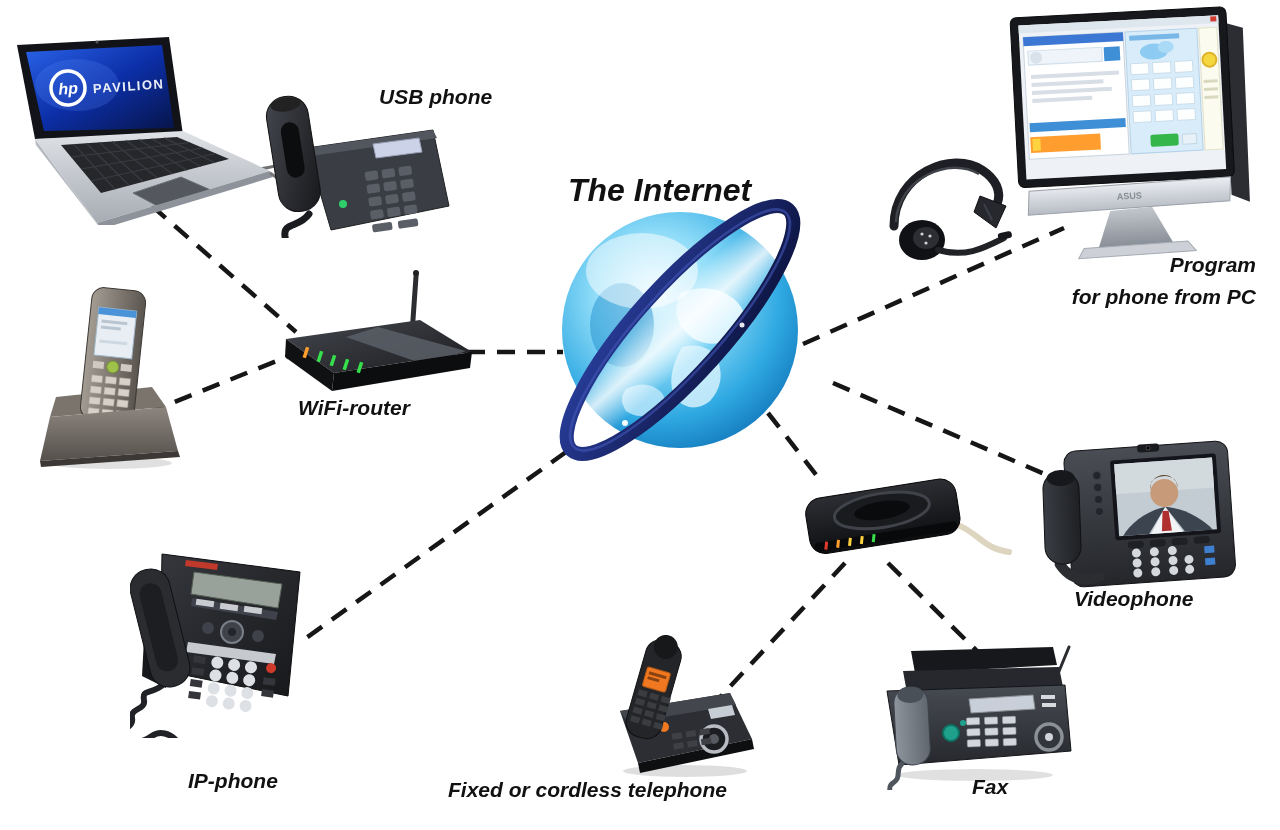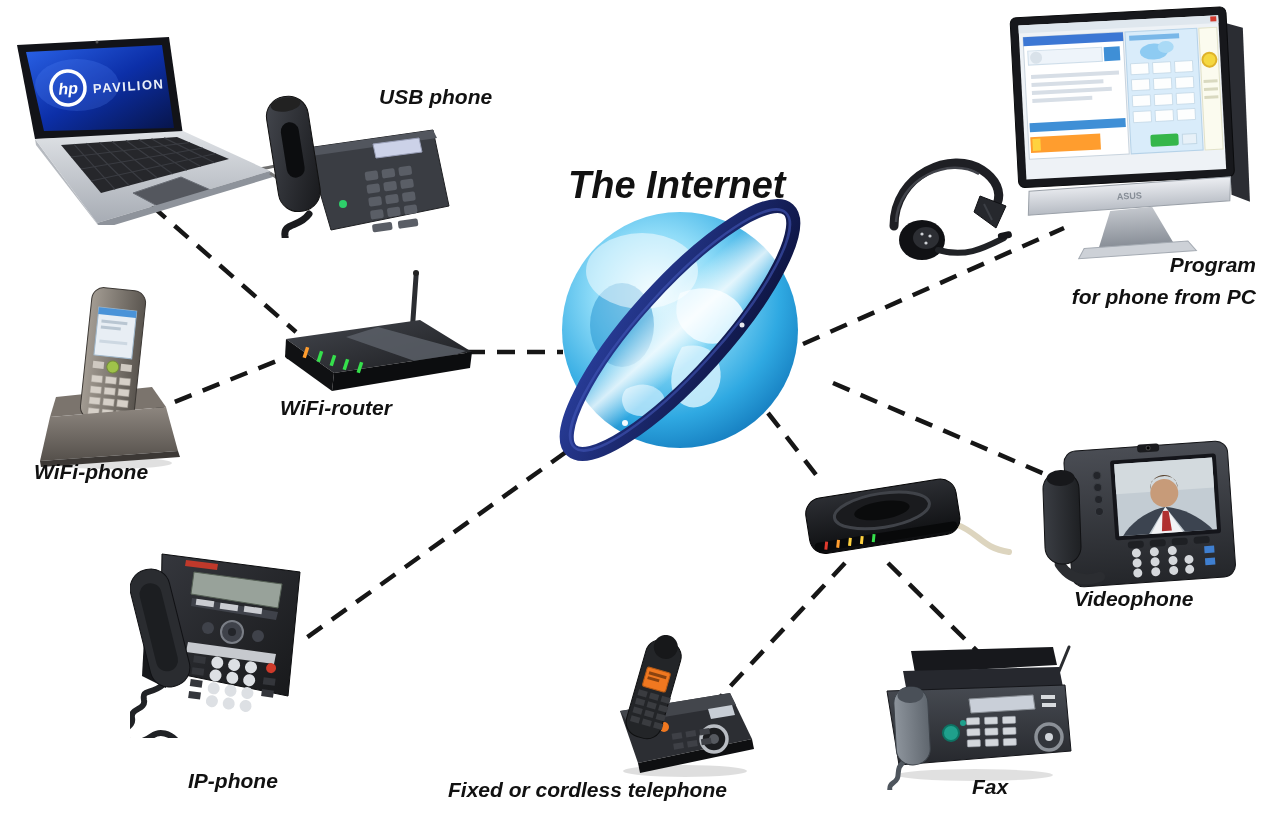--- a/index.html
+++ b/index.html
@@ -511,25 +511,24 @@
         <circle cx="66" cy="82" r="4" fill="#1d1f23"></circle>
       <path d="M50,116 c-12,8 -2,16 -12,22 c-8,5 2,12 -6,14" fill="none" stroke="#4e555d" stroke-width="5" stroke-linecap="round"></path>
       <g transform="rotate(-3 56 80)">
         <rect x="40" y="42" width="34" height="78" rx="16" fill="url(#fxhG)" stroke="#3d434a"></rect>
         <ellipse cx="57" cy="50" rx="13" ry="8" fill="#4a5058"></ellipse>
       </g>
     </svg>
   </div>
 
   <div class="lbl" style="left:379px;top:85px;">USB phone</div>
-  <div class="lbl" style="left:568px;top:164px;font-size:38px;">The Internet</div>
+  <div class="lbl" style="left:568px;top:172px;font-size:32px;">The Internet</div>
   <div class="lbl" style="left:1024px;top:249px;width:232px;text-align:right;line-height:32px;">
     <div>Program</div>
     <div>for phone from PC</div>
   </div>
-  <div class="lbl" style="left:280px;top:396px;">WiFi-router</div>
-  <div class="lbl" style="left:34px;top:460px;">WiFi-phone</div>
+  <div class="lbl" style="left:298px;top:396px;">WiFi-router</div>
   <div class="lbl" style="left:188px;top:724px;margin-top:45px;">IP-phone</div>
   <div class="lbl" style="left:1074px;top:587px;text-align:right;">Videophone</div>
   <div class="lbl" style="left:448px;top:778px;">Fixed or cordless telephone</div>
   <div class="lbl" style="left:972px;top:775px;">Fax</div>
 
 </div>
 
 </body></html>

